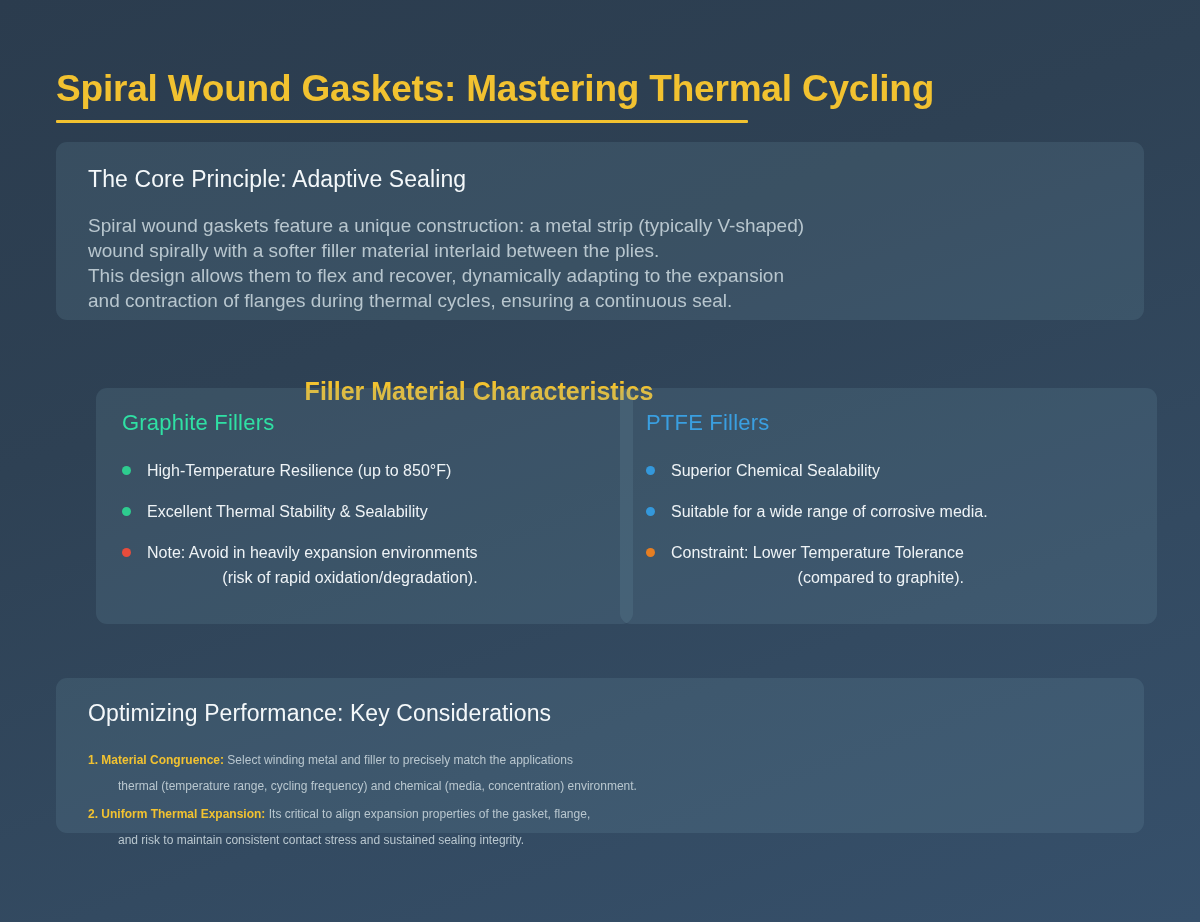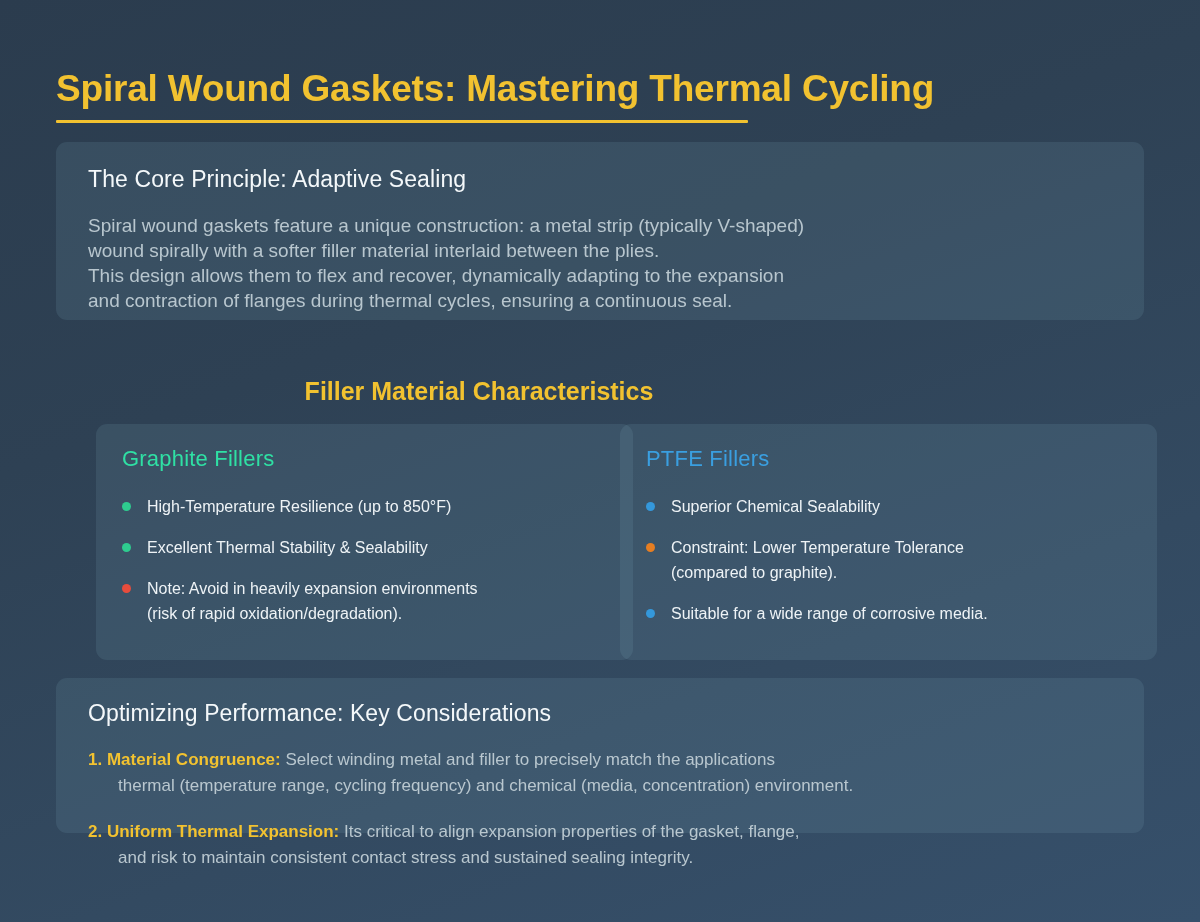--- a/index.html
+++ b/index.html
@@ -84,38 +84,38 @@
     width:958px;
     text-align:center;
     font-size:25px;
     font-weight:bold;
     color:#f2c230;
     margin-top:33px;
   }
 
   
   .filler-card {
-    top:424px;
+    top:388px;
     width:537px;
     height:236px;
     padding:22px 26px 0 26px;
   }
   .filler-left  { left:96px; }
   .filler-right { left:620px; }
 
   .filler-title {
     font-size:22px;
     font-weight:normal;
     margin-bottom:22px;
     letter-spacing:0.2px;
   }
   .title-graphite { color:#2fe0a4; }
   .title-ptfe     { color:#3a9fe0; }
 
-  ul.bullets { list-style:none; }
+  ul.bullets { list-style:none;text-align:right; }
   ul.bullets li {
     display:flex;
     align-items:flex-start;
     margin-bottom:16px;
   }
   .dot {
     flex:0 0 auto;
     width:9px;
     height:9px;
     border-radius:50%;
@@ -138,33 +138,33 @@
     padding:22px 32px 0 32px;
   }
   .optimize-title {
     font-size:23px;
     font-weight:normal;
     color:#f4f8fa;
     margin-bottom:20px;
     letter-spacing:0.1px;
   }
   .consider {
-    font-size:17px;
+    font-size:12px;
     line-height:26px;
     color:#b9c7cf;
   }
   .consider .lead {
     color:#f2c230;
     font-weight:bold;
   }
   .consider .cont {
     display:block;
     padding-left:30px;
   }
-  .consider + .consider { margin-top:20px; }
+  .consider + .consider { margin-top:2px; }
 
   
   .closing {
     position:absolute;
     top:856px;
     left:0;
     width:1200px;
     text-align:center;
     font-size:16px;
     font-style:italic;
@@ -221,30 +221,30 @@
   <section class="card filler-card filler-right">
     <h3 class="filler-title title-ptfe" style="color: rgb(58, 159, 224);">PTFE Fillers</h3>
     <ul class="bullets">
       <li>
         <span class="dot" style="background: rgb(52, 152, 219);"></span>
         <span class="bullet-text">
           <span>Superior Chemical Sealability</span>
         </span>
       </li>
       <li>
+        <span class="dot" style="background: rgb(52, 152, 219);"></span>
+        <span class="bullet-text">
+          <span>Suitable for a wide range of corrosive media.</span>
+        </span>
+      </li>
+      <li>
         <span class="dot" style="background: rgb(230, 126, 34);"></span>
         <span class="bullet-text">
           <span>Constraint: Lower Temperature Tolerance</span>
           <span class="l2">(compared to graphite).</span>
-        </span>
-      </li>
-      <li>
-        <span class="dot" style="background: rgb(52, 152, 219);"></span>
-        <span class="bullet-text">
-          <span>Suitable for a wide range of corrosive media.</span>
         </span>
       </li>
     </ul>
   </section>
 
   <section class="card optimize-card">
     <h2 class="optimize-title">Optimizing Performance: Key Considerations</h2>
 
     <p class="consider">
       <span class="lead">1. Material Congruence:</span><span> Select winding metal and filler to precisely match the applications</span>

